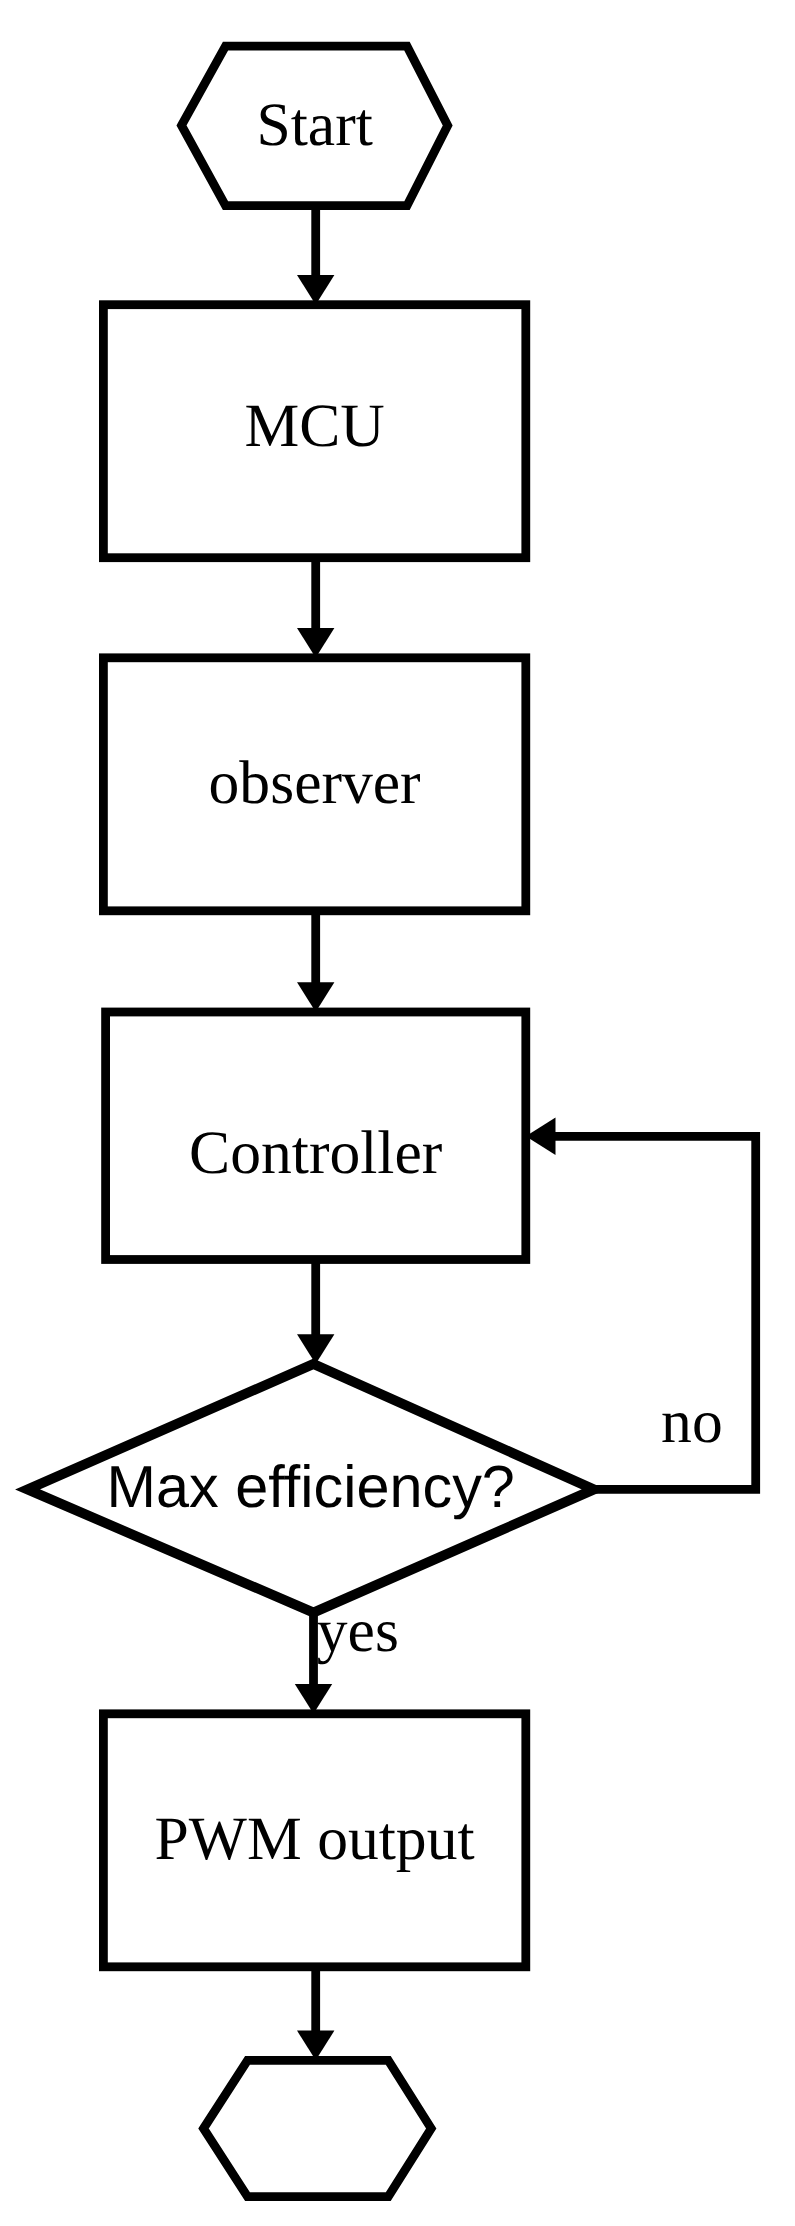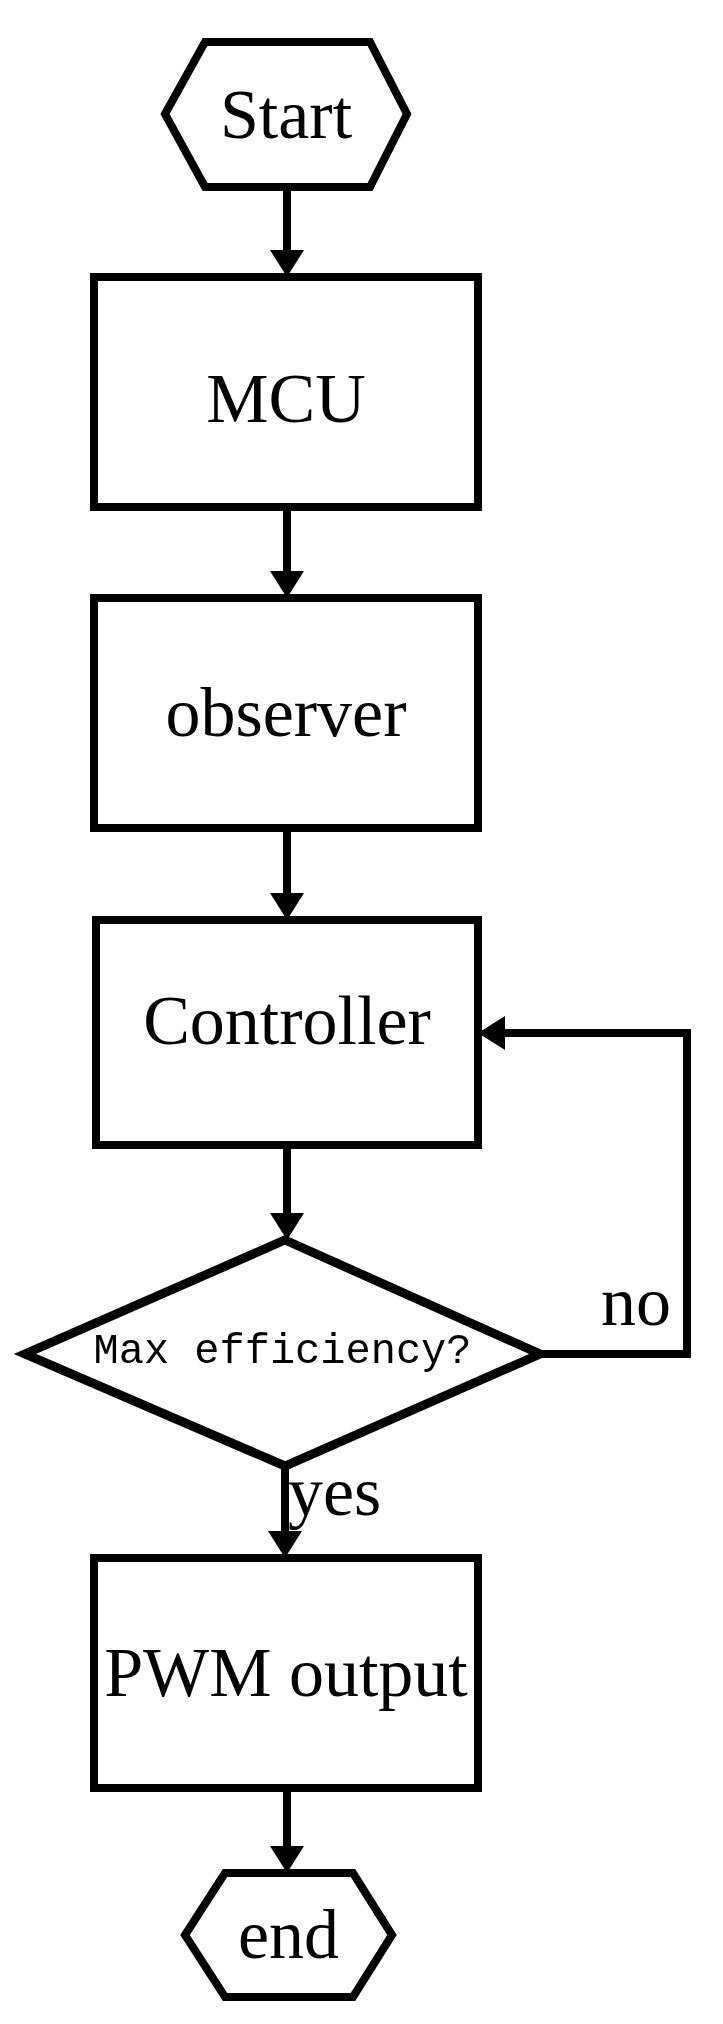--- a/index.html
+++ b/index.html
@@ -19,33 +19,33 @@
     left: 0;
     top: 0;
   }
   .label {
     position: absolute;
     display: flex;
     align-items: center;
     justify-content: center;
     text-align: center;
     font-family: "Liberation Serif", "DejaVu Serif", serif;
-    font-size: 70px;
+    font-size: 56px;
     line-height: 1.13;
     color: #000000;
     pointer-events: none;
     white-space: nowrap;
   }
   .lbl-start      { left: 161px; top: 42px;  width: 250px; height: 145px; }
-  .lbl-mcu        { left: 94px;  top: 284px; width: 384px; height: 230px; align-items: center; }
+  .lbl-mcu        { left: 94px;  top: 273px; width: 384px; height: 230px; align-items: center; }
   .lbl-power      { left: 94px;  top: 598px; width: 384px; height: 230px; }
-  .lbl-controller { left: 96px;  top: 908px; width: 382px; height: 225px; text-align: center; }
+  .lbl-controller { left: 96px;  top: 936px; width: 382px; height: 225px; text-align: center; }
   .lbl-decision   { left: 25px;  top: 1240px; width: 515px; height: 226px;
-                    font-family: Liberation Mono, monospace;
-                    font-size: 42px; }
+                    font-family: Liberation Sans, sans-serif;
+                    font-size: 54px; }
   .lbl-pwm        { left: 94px;  top: 1558px; width: 384px; height: 230px; }
   .lbl-end        { left: 185px; top: 1873px; width: 207px; height: 124px; }
   .lbl-yes        { left: 288px; top: 1452px; width: auto; height: auto; display: block; }
   .lbl-no         { left: 601px; top: 1262px; width: auto; height: auto; display: block; }
 </style>
 </head>
 <body>
 
 <div class="canvas">
 
@@ -95,19 +95,18 @@
       <div>observer</div>
     </div>
   </div>
 
   <div class="label lbl-controller">Controller</div>
 
   <div class="label lbl-decision">Max efficiency?</div>
 
   <div class="label lbl-pwm">PWM output</div>
 
-  <div class="label lbl-end">end</div>
 
   <div class="label lbl-yes">yes</div>
 
   <div class="label lbl-no">no</div>
 
 </div>
 
 </body></html>

